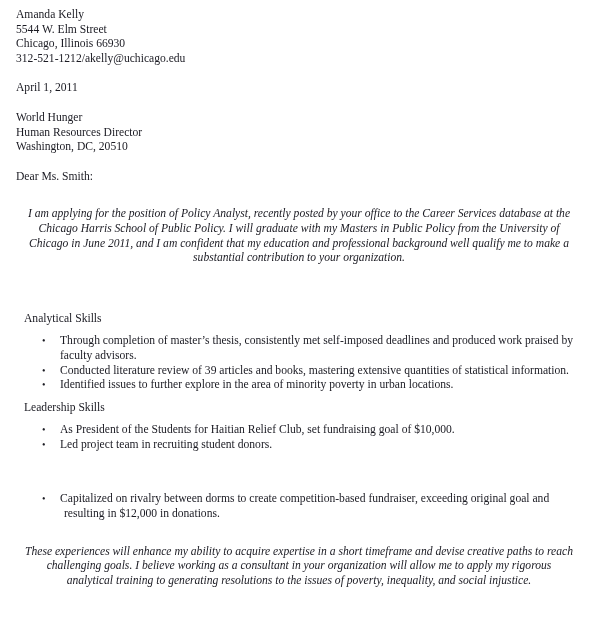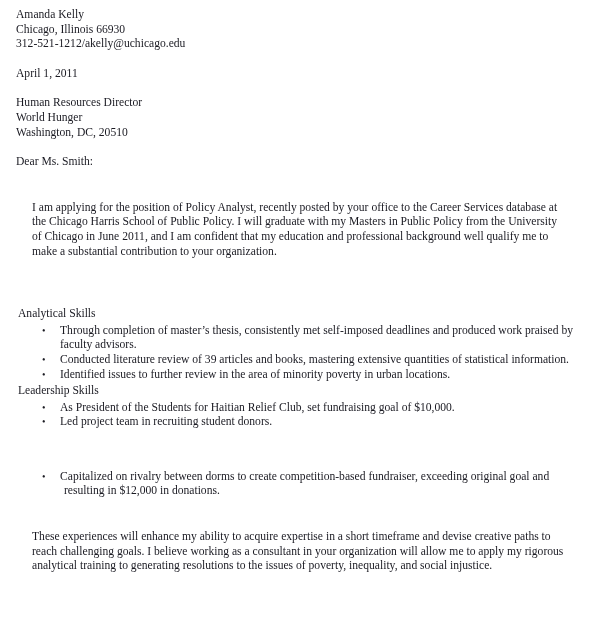--- a/index.html
+++ b/index.html
@@ -23,25 +23,26 @@
     line-height: 14.6px;
   }
   .block {
     margin: 0;
   }
   .line {
     white-space: nowrap;
   }
   .gap-md { height: 15px; }
   .para {
-    margin: 16px;
-    text-align: left;
+    margin: 8px;
+    text-align: center;
+    font-style: italic;
   }
   .heading {
-    margin: 2px;
+    margin: 8px;
   }
   ul.bullets {
     list-style: none;
     margin: 0;
     padding: 0;
   }
   ul.bullets li {
     position: relative;
     padding-left: 44px;
     margin: 0;
@@ -64,33 +65,34 @@
     margin-top: 40px;
   }
 </style>
 </head>
 <body>
 
 <div class="letter">
 
   <div class="block">
     <div class="line">Amanda Kelly</div>
+    <div class="line">5544 W. Elm Street</div>
     <div class="line">Chicago, Illinois 66930</div>
     <div class="line">312-521-1212/akelly@uchicago.edu</div>
   </div>
 
   <div class="gap-md"></div>
 
   <div class="line">April 1, 2011</div>
 
   <div class="gap-md"></div>
 
   <div class="block">
+    <div class="line">World Hunger</div>
     <div class="line">Human Resources Director</div>
-    <div class="line">World Hunger</div>
     <div class="line">Washington, DC, 20510</div>
   </div>
 
   <div class="gap-md"></div>
 
   <div class="line">Dear Ms. Smith:</div>
 
   <div class="gap-md"></div>
 
   <p class="para">I am applying for the position of Policy Analyst, recently posted by your office to the Career Services database at the Chicago Harris School of Public Policy.  I will graduate with my Masters in Public Policy from the University of Chicago in June 2011, and I am confident that my education and professional background well qualify me to make a substantial contribution to your organization.</p>
@@ -105,21 +107,21 @@
     <li>
       <span class="bullet-glyph">•</span>
       <span class="bullet-text">Through completion of master’s thesis, consistently met self-imposed deadlines and produced work praised by faculty advisors.</span>
     </li>
     <li>
       <span class="bullet-glyph">•</span>
       <span class="bullet-text">Conducted literature review of 39 articles and books, mastering extensive quantities of statistical information.</span>
     </li>
     <li>
       <span class="bullet-glyph">•</span>
-      <span class="bullet-text">Identified issues to further review in the area of minority poverty in urban locations.</span>
+      <span class="bullet-text">Identified issues to further explore in the area of minority poverty in urban locations.</span>
     </li>
   </ul>
 
   <div class="heading">Leadership Skills</div>
   <ul class="bullets">
     <li>
       <span class="bullet-glyph">•</span>
       <span class="bullet-text">As President of the Students for Haitian Relief Club, set fundraising goal of $10,000.</span>
     </li>
     <li>

